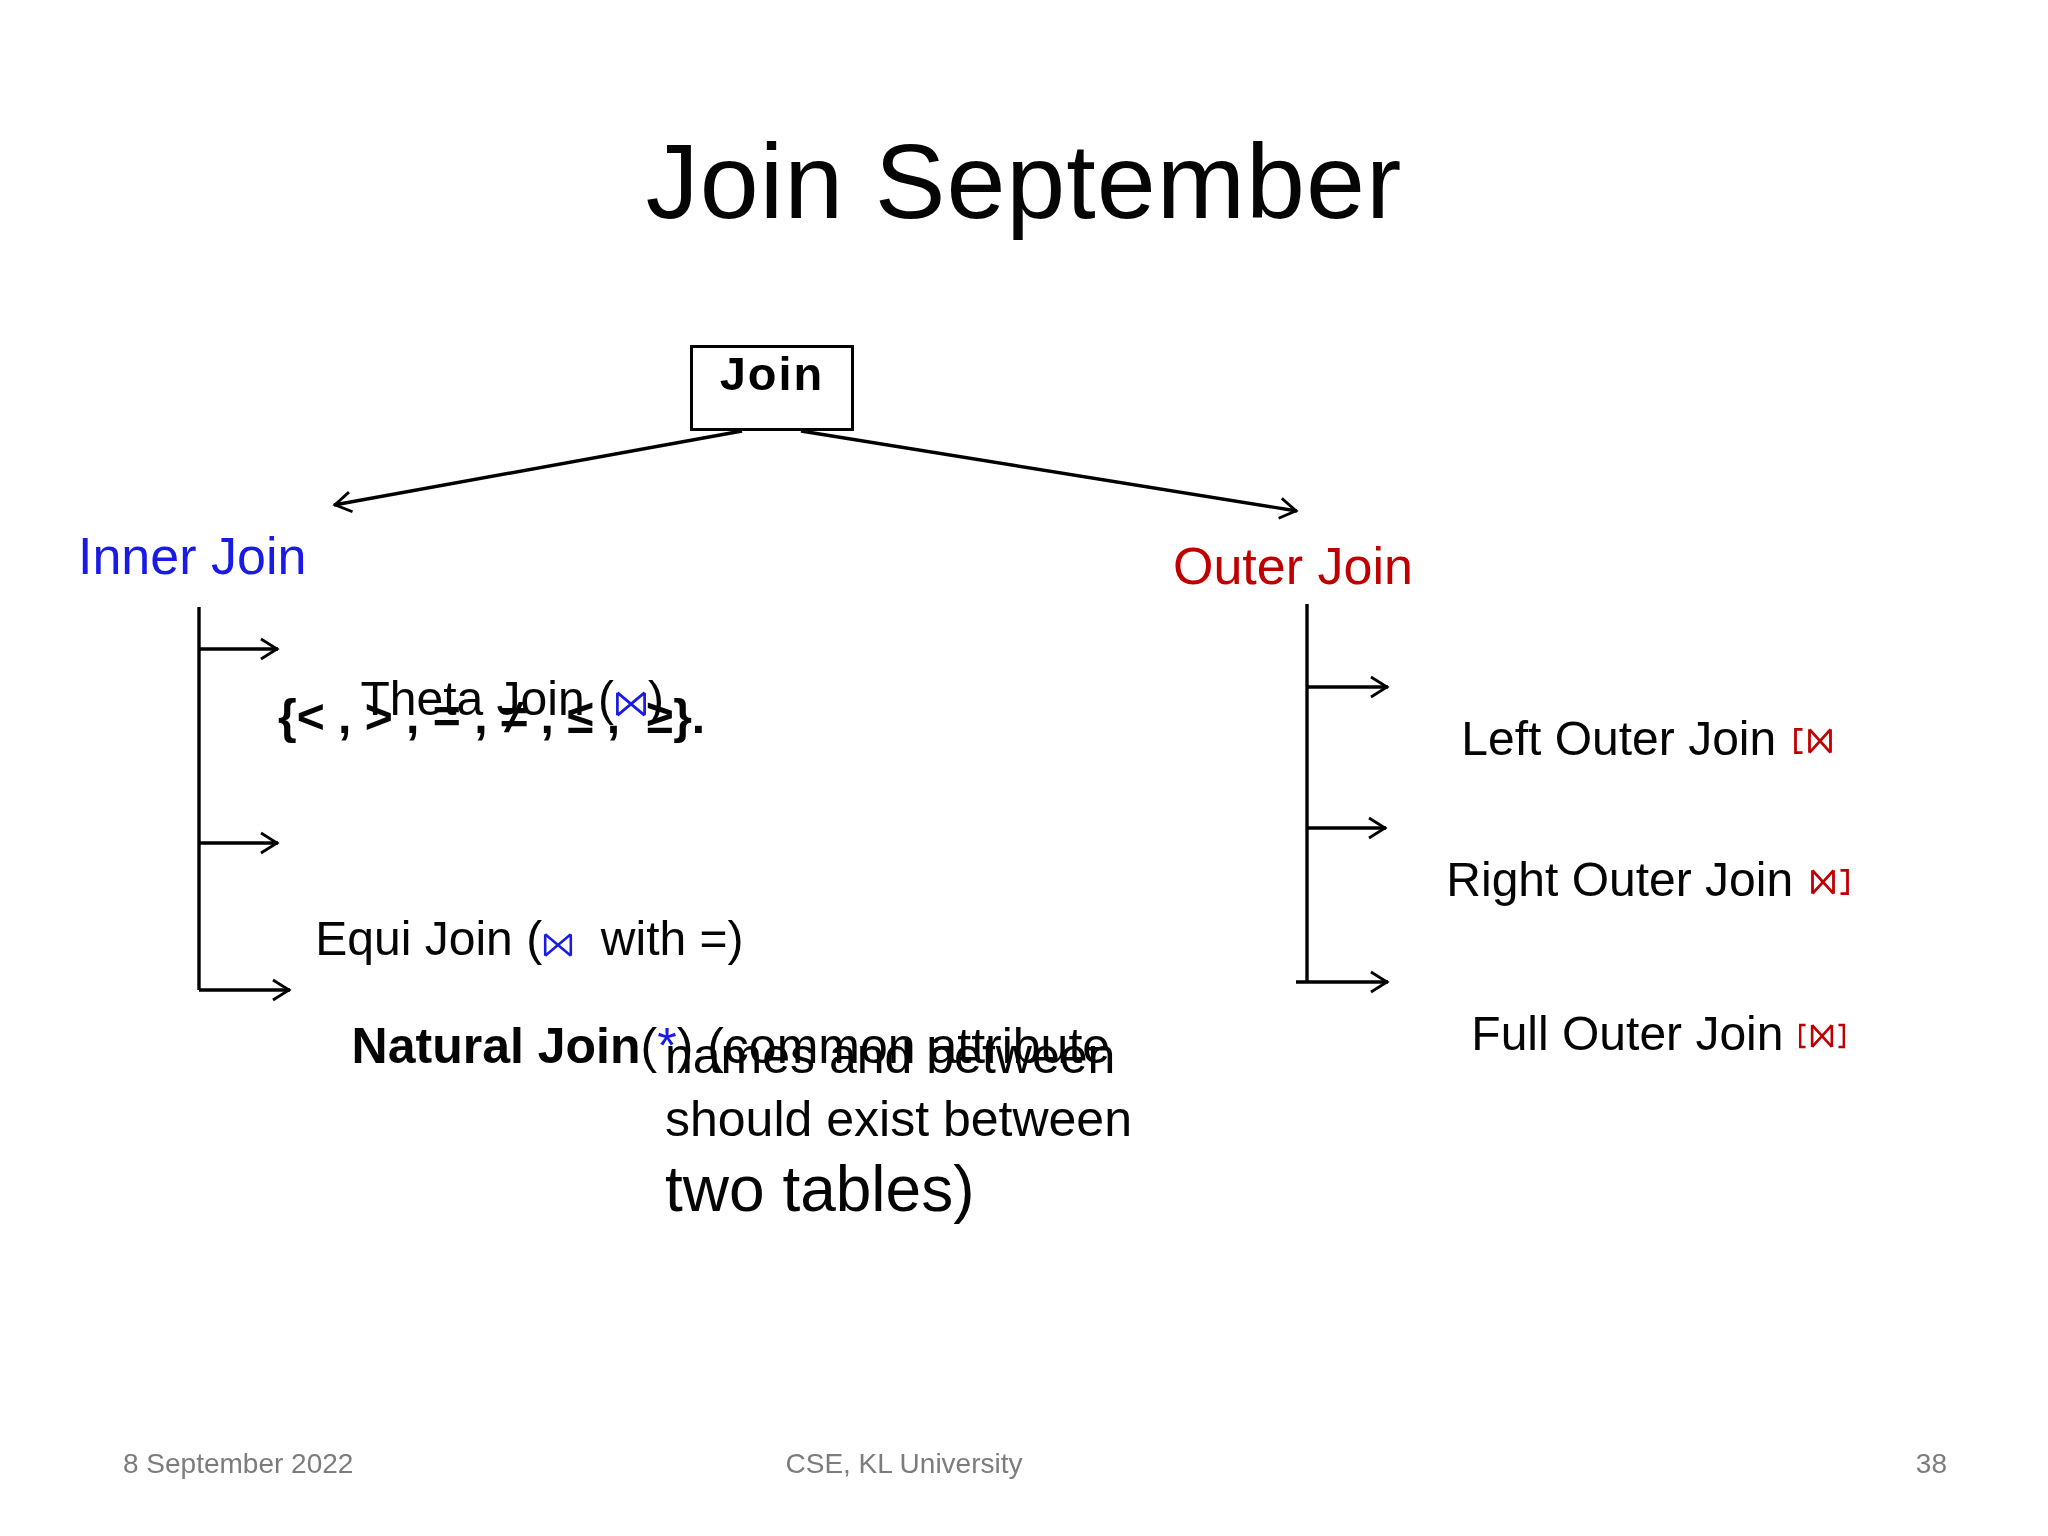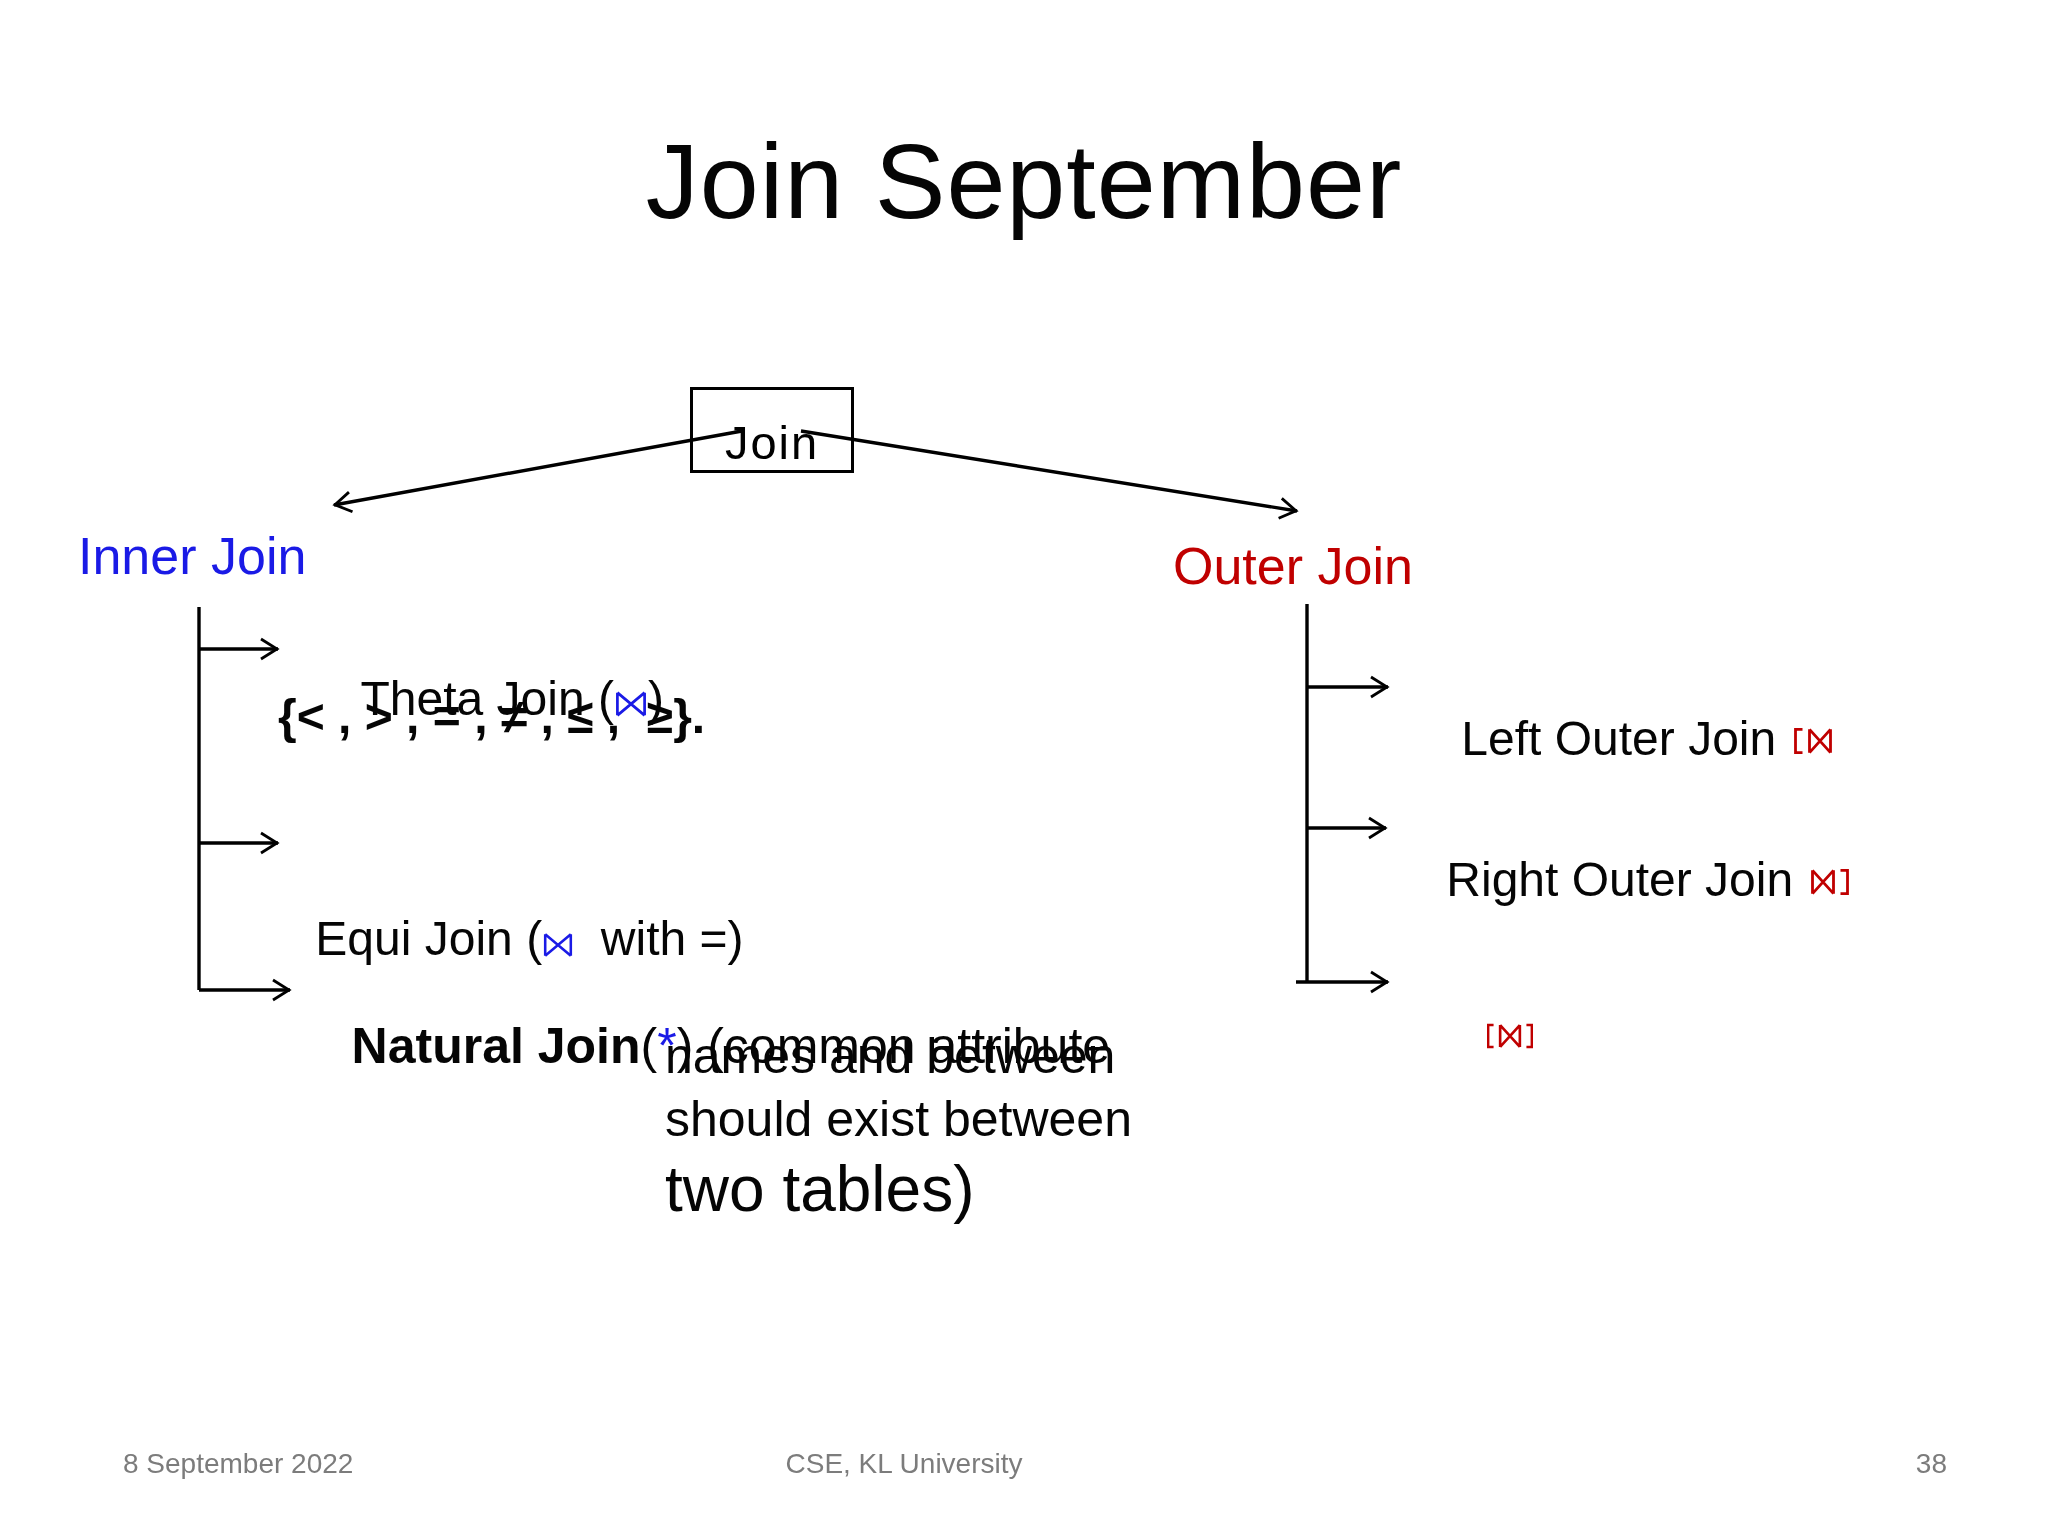--- a/index.html
+++ b/index.html
@@ -15,22 +15,22 @@
   .title{
     left:0;top:122px;width:2048px;
     text-align:center;
     font-size:106px;
     color:#050505;
     letter-spacing:1px;
   }
   .join-box{
     left:690px;top:345px;width:158px;height:80px;
     border:3px solid #000;
-    display:flex;align-items:flex-end;justify-content:center;
-    font-size:47px;font-weight:400;letter-spacing:2px;margin-top:42px;
+    display:flex;align-items:flex-start;justify-content:center;
+    font-size:47px;font-weight:700;letter-spacing:2px;
   }
   .branch-label{font-size:52px;}
   .blue{color:#1a1ae6;}
   .red{color:#c00000;}
   .tree-text{font-size:48px;color:#050505;}
   .bold{font-weight:700;}
   svg.overlay{position:absolute;left:0;top:0;width:2048px;height:1536px;}
   .bowtie{display:inline-block;vertical-align:-4px;}
   .bowtie-red{display:inline-block;vertical-align:-3px;margin-left:16px;}
   .footer{font-size:28px;color:#7c7c7c;}
@@ -105,21 +105,21 @@
 
   <div class="abs tree-text" style="left:1393px;top:799px;">
     <span>Right Outer Join</span><svg class="bowtie-red" width="42" height="34" viewBox="0 0 36 26">
         <g stroke="#c00000" stroke-width="2.4" fill="none">
           <path d="M3,3 L21,23 M3,23 L21,3 M3,3 L3,23 M21,3 L21,23 M27,3 L33,3 L33,23 L27,23"></path>
         </g>
       </svg>
   </div>
 
   <div class="abs tree-text" style="left:1418px;top:953px;">
-    <svg class="bowtie-red" width="46" height="34" viewBox="0 0 42 26">
+    <span>Full Outer Join</span><svg class="bowtie-red" width="46" height="34" viewBox="0 0 42 26">
         <g stroke="#c00000" stroke-width="2.4" fill="none">
           <path d="M12,3 L30,23 M12,23 L30,3 M12,3 L12,23 M30,3 L30,23 M6,3 L1,3 L1,23 L6,23 M36,3 L41,3 L41,23 L36,23"></path>
         </g>
       </svg>
   </div>
 
   <div class="abs footer" style="left:123px;top:1448px;">8 September 2022</div>
   <div class="abs footer" style="left:0;top:1448px;width:1808px;text-align:center;">CSE, KL University</div>
   <div class="abs footer" style="right:101px;top:1448px;text-align:left;">38</div>
 

